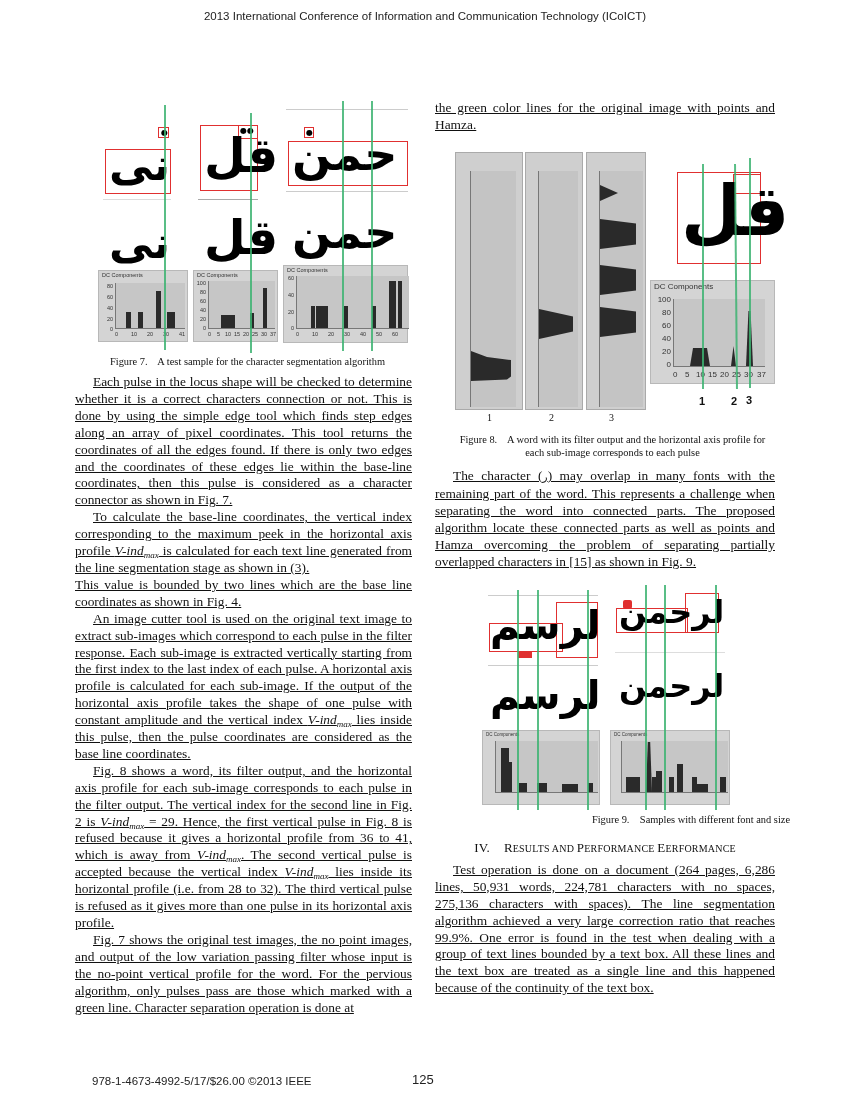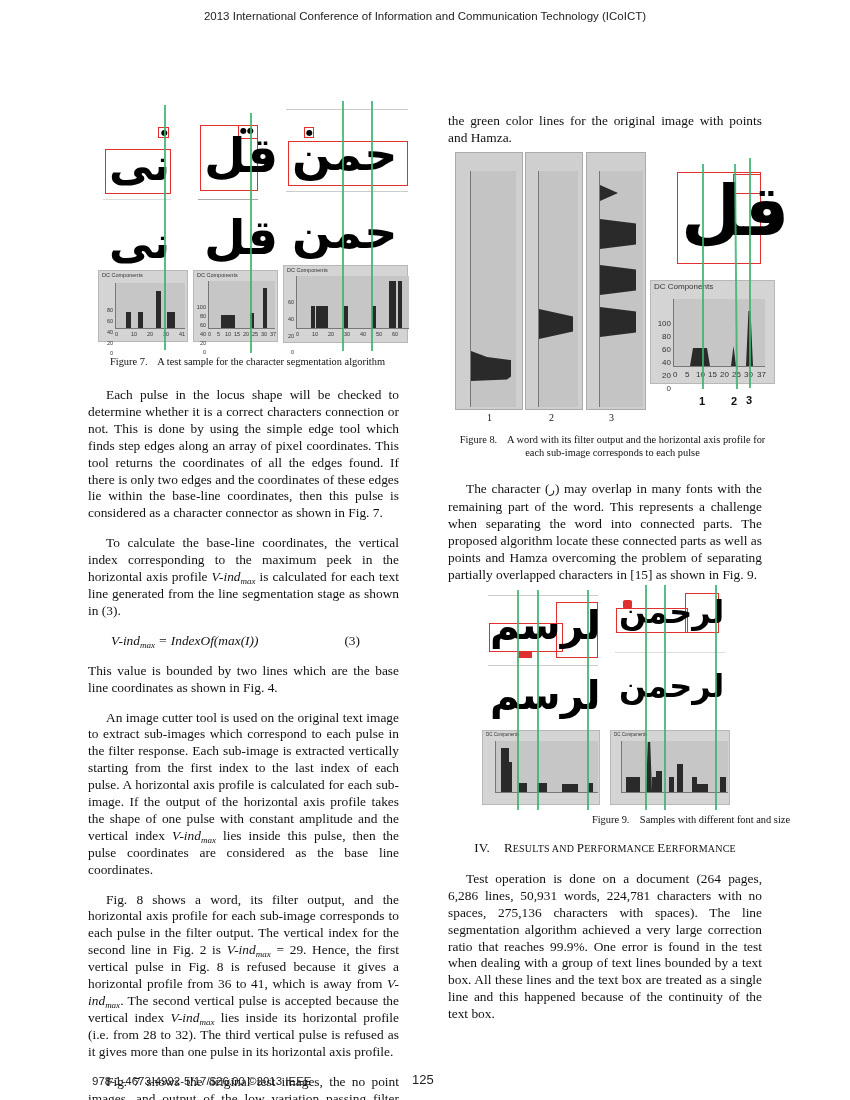--- a/index.html
+++ b/index.html
@@ -1,40 +1,40 @@
 <!DOCTYPE html>
 <html><head>
 <meta charset="utf-8">
 <style>
   html, body { margin:0; padding:0; background:#fff; }
   body { width:850px; height:1100px; position:relative; overflow:hidden; font-family:"Liberation Serif", serif; color:#111; }
   .header { position:absolute; top:10px; left:0; width:850px; text-align:center; font-family:"Liberation Sans", sans-serif; font-size:11.5px; color:#222; }
   .col { position:absolute; font-size:13.4px; line-height:16.9px; text-align:justify; }
-  .col p { margin:13px; text-indent:18px; }
+  .col p { margin:0; text-indent:18px;text-decoration:underline; }
   .col p.noindent { text-indent:0; }
   .i { font-style:italic; }
   sub { font-size:9px; vertical-align:-3px; line-height:0; }
   .eq { display:flex; justify-content:space-between; padding-left:36px; padding-right:52px; }
   .caption { font-size:10.4px; text-align:center; line-height:13px; }
   .section { text-align:center; font-size:13px; margin:10px 0 4px 0; letter-spacing:0.2px; }
   .sc-big { font-size:13px; }
   .sc-small { font-size:10px; }
   .footer-left { position:absolute; top:1075px; left:92px; font-family:"Liberation Sans", sans-serif; font-size:11.5px; color:#222; }
   .footer-page { position:absolute; top:1072px; left:412px; font-family:"Liberation Sans", sans-serif; font-size:13px; color:#222; }
 
   
   .fig { position:absolute; }
   .glyph { position:absolute; font-family:"DejaVu Sans", sans-serif; font-weight:bold; color:#000; line-height:1; direction:rtl; }
   .redbox { position:absolute; border:1.5px solid #e03030; box-sizing:border-box; }
   .greenline { position:absolute; width:2px; background:#3cb371; opacity:0.85; }
   .panel { position:absolute; background:#d4d4d4; border:1px solid #b8b8b8; box-sizing:border-box; }
   .panel-title { position:absolute; top:1px; left:3px; font-family:"Liberation Sans", sans-serif; font-size:5.5px; color:#333; }
   .plot { position:absolute; background:#c6c6c6; border-left:1px solid #777; border-bottom:1px solid #777; box-sizing:border-box; }
   .bar { position:absolute; bottom:0; background:#2a2a2a; }
-  .ytick { position:absolute; font-family:"Liberation Sans", sans-serif; font-size:5.5px; color:#333; text-align:right; width:14px;margin-top:24px; }
+  .ytick { position:absolute; font-family:"Liberation Sans", sans-serif; font-size:5.5px; color:#333; text-align:right; width:14px; }
   .xtick { position:absolute; font-family:"Liberation Sans", sans-serif; font-size:5.5px; color:#333; }
   .wordbox { position:absolute; background:#fff; border-top:1px solid #ccc; }
   .strip { position:absolute; background:#cfcfcf; border:1px solid #aaa; box-sizing:border-box; }
   .strip-plot { position:absolute; background:#c4c4c4; border-left:1px solid #777; box-sizing:border-box; }
   .hbar { position:absolute; left:0; background:#2a2a2a; }
   .num-label { position:absolute; font-family:"Liberation Serif", serif; font-size:10px; }
   .num-label-bold { position:absolute; font-family:"Liberation Sans", sans-serif; font-size:11px; font-weight:bold; }
 </style>
 </head>
 <body>
@@ -143,24 +143,20 @@
   <div class="greenline" style="left:76px; top:0px; height:245px;"></div>
   <div class="greenline" style="left:162px; top:8px; height:240px;"></div>
   <div class="greenline" style="left:254px; top:-4px; height:250px;"></div>
   <div class="greenline" style="left:283px; top:-4px; height:250px;"></div>
 </div>
 <div class="caption" style="position:absolute; left:75px; top:355px; width:345px; white-space:pre;">Figure 7.    A test sample for the character segmentation algorithm</div>
 
 <div class="col" style="left:75px; top:374px; width:337px;">
   <p>Each pulse in the locus shape will be checked to determine whether it is a correct characters connection or not. This is done by using the simple edge tool which finds step edges along an array of pixel coordinates. This tool returns the coordinates of all the edges found. If there is only two edges and the coordinates of these edges lie within the base-line coordinates, then this pulse is considered as a character connector as shown in Fig. 7.</p>
   <p><span>To calculate the base-line coordinates, the vertical index corresponding to the maximum peek in the horizontal axis profile </span><span class="i">V-ind</span><sub class="i">max</sub><span> is calculated for each text line generated from the line segmentation stage as shown in (3).</span></p>
-  <div class="eq">
-    <span><span class="i">V-ind</span><sub class="i">max</sub><span class="i"> = IndexOf(max(I))</span></span>
-    <span>(3)</span>
-  </div>
   <p class="noindent">This value is bounded by two lines which are the base line coordinates as shown in Fig. 4.</p>
   <p><span>An image cutter tool is used on the original text image to extract sub-images which correspond to each pulse in the filter response. Each sub-image is extracted vertically starting from the first index to the last index of each pulse. A horizontal axis profile is calculated for each sub-image. If the output of the horizontal axis profile takes the shape of one pulse with constant amplitude and the vertical index </span><span class="i">V-ind</span><sub class="i">max</sub><span> lies inside this pulse, then the pulse coordinates are considered as the base line coordinates.</span></p>
   <p><span>Fig. 8 shows a word, its filter output, and the horizontal axis profile for each sub-image corresponds to each pulse in the filter output. The vertical index for the second line in Fig. 2 is </span><span class="i">V-ind</span><sub class="i">max</sub><span> = 29. Hence, the first vertical pulse in Fig. 8 is refused because it gives a horizontal profile from 36 to 41, which is away from </span><span class="i">V-ind</span><sub class="i">max</sub><span>. The second vertical pulse is accepted because the vertical index </span><span class="i">V-ind</span><sub class="i">max</sub><span> lies inside its horizontal profile (i.e. from 28 to 32). The third vertical pulse is refused as it gives more than one pulse in its horizontal axis profile.</span></p>
   <p>Fig. 7 shows the original test images, the no point images, and output of the low variation passing filter whose input is the no-point vertical profile for the word. For the pervious algorithm, only pulses pass are those which marked with a green line. Character separation operation is done at</p>
 </div>
 
 <div class="col" style="left:435px; top:100px; width:340px;">
   <p class="noindent">the green color lines for the original image with points and Hamza.</p>
 </div>
 

